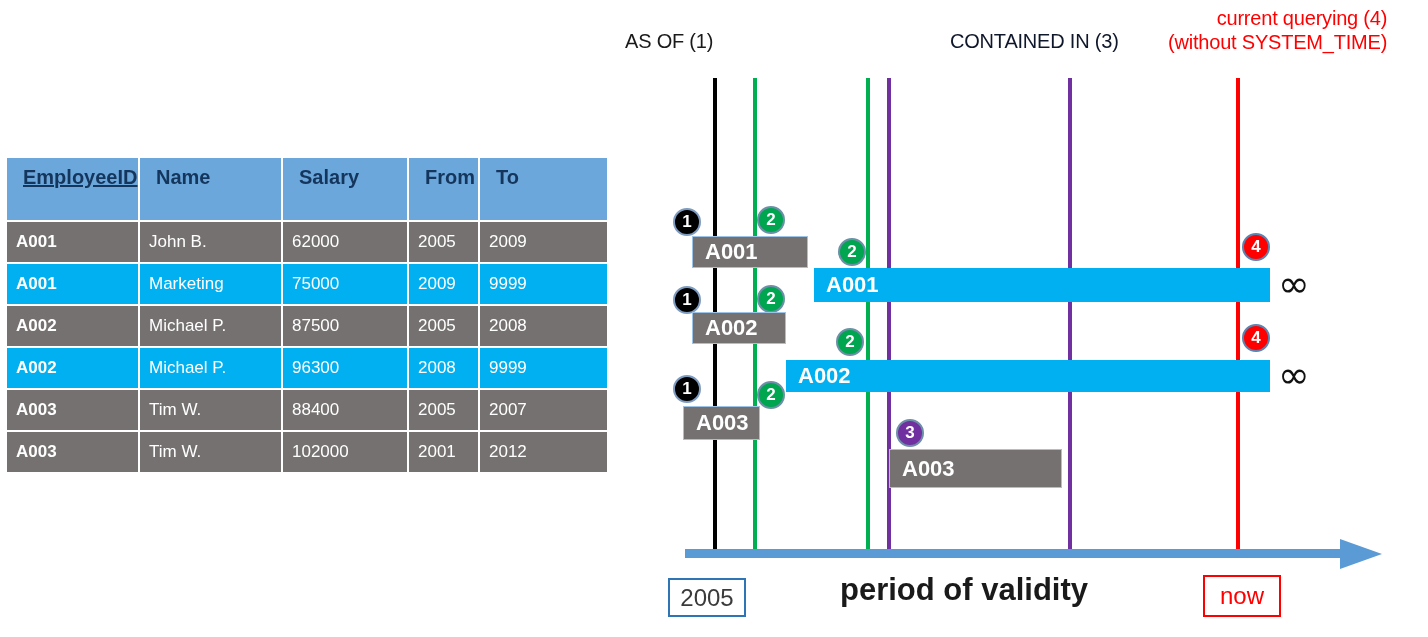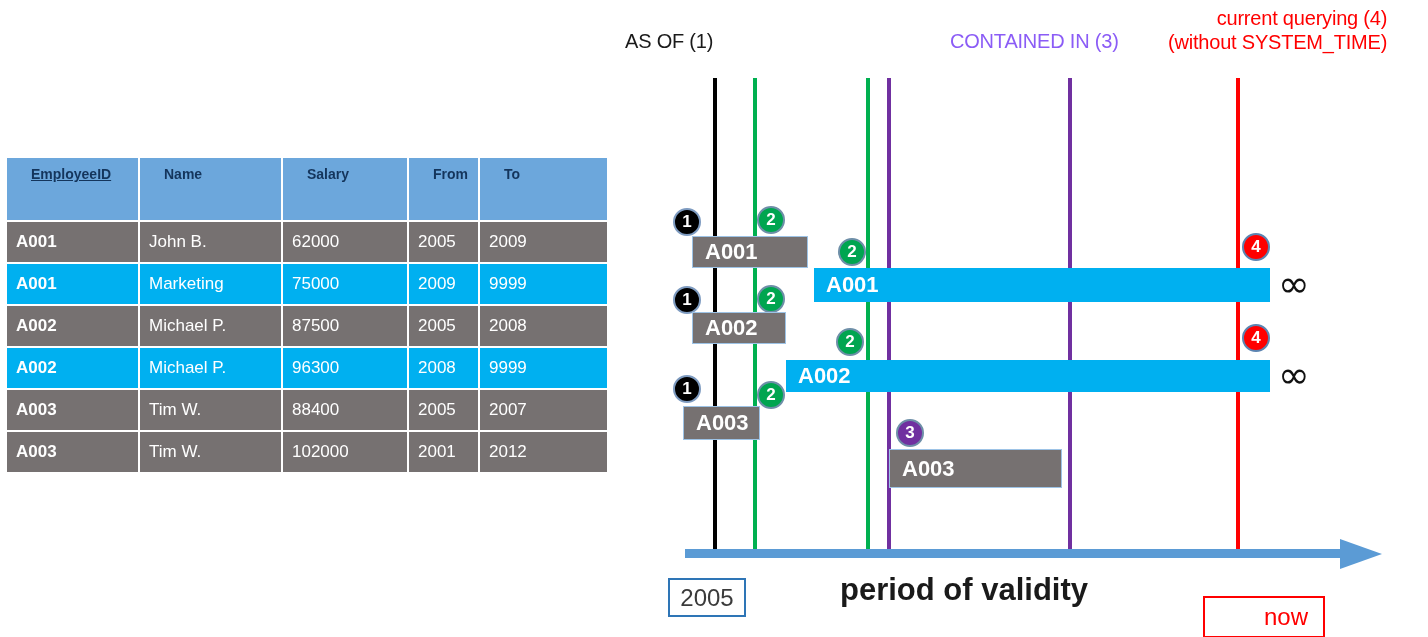--- a/index.html
+++ b/index.html
@@ -5,42 +5,42 @@
   html,body{margin:0;padding:0;}
   body{
     width:1428px;height:637px;position:relative;overflow:hidden;
     background:#ffffff;
     font-family:"Liberation Sans", sans-serif;
   }
   
   #emp-table{position:absolute;left:5px;top:156px;width:604px;}
   .tbl{border-collapse:separate;border-spacing:2px;width:604px;table-layout:fixed;}
   .tbl th{
-    background:#6CA7DC;color:#14355C;font-weight:bold;font-size:14px;
-    text-align:left;padding:8px 9px 8px 24px;height:46px;vertical-align:top;
+    background:#6CA7DC;color:#14355C;font-weight:bold;font-size:20px;
+    text-align:left;padding:8px 9px 8px 16px;height:46px;vertical-align:top;
   }
   .tbl th .hdr-underline{text-decoration:underline;}
   .tbl td{
     font-size:17px;padding:8px 9px;height:24px;color:#ffffff;vertical-align:middle;
   }
   .row-gray td{background:#767171;}
   .row-cyan td{background:#00B0F0;}
   .tbl td.c-id{font-weight:bold;}
   .col-id{width:131px;}
   .col-name{width:141px;}
   .col-salary{width:124px;}
   .col-from{width:69px;}
   .col-to{width:127px;}
 
   
   #diagram{position:absolute;left:0;top:0;width:1428px;height:637px;}
   .legend{position:absolute;font-size:20px;white-space:nowrap;letter-spacing:-0.2px;}
   #lg1{left:625px;top:30px;color:#1A1A1A;}
   #lg2{left:745px;top:30px;color:#00B050;}
-  #lg3{left:950px;top:30px;color:#8b5cf6;}
+  #lg3{left:950px;top:30px;color:#0f172a;}
   #lg4{left:1168px;top:6px;color:#FF0000;line-height:24px;text-align:right;}
 
   .vline{position:absolute;width:4px;}
   .vline.black{background:#000000;}
   .vline.green{background:#00B050;}
   .vline.purple{background:#7030A0;}
   .vline.red{background:#FF0000;width:4px;}
 
   .bar{position:absolute;display:flex;align-items:center;
        font-size:22px;font-weight:bold;color:#ffffff;
@@ -62,21 +62,21 @@
 
   .axis-line{position:absolute;left:685px;top:549px;width:660px;height:9px;
              background:#5B9BD5;}
   .axis-head{position:absolute;left:1340px;top:539px;width:0;height:0;
              border-top:15px solid transparent;border-bottom:15px solid transparent;
              border-left:42px solid #5B9BD5;}
 
   .tagbox{position:absolute;border:2px solid;background:#ffffff;
           font-size:24px;display:flex;align-items:center;justify-content:center;}
   #tag2005{left:668px;top:578px;width:74px;height:35px;border-color:#2E75B6;color:#3B3B3B;}
-  #tagnow{left:1203px;top:596px;width:74px;height:38px;border-color:#FF0000;color:#FF0000;padding-left:44px;}
+  #tagnow{left:1203px;top:575px;width:74px;height:38px;border-color:#FF0000;color:#FF0000;}
 
   #pov{position:absolute;left:840px;top:572px;font-size:31px;color:#1A1A1A;font-weight:bold;}
 </style>
 </head>
 <body>
 
 <div id="emp-table">
   <table class="tbl">
     <colgroup>
       <col class="col-id">

